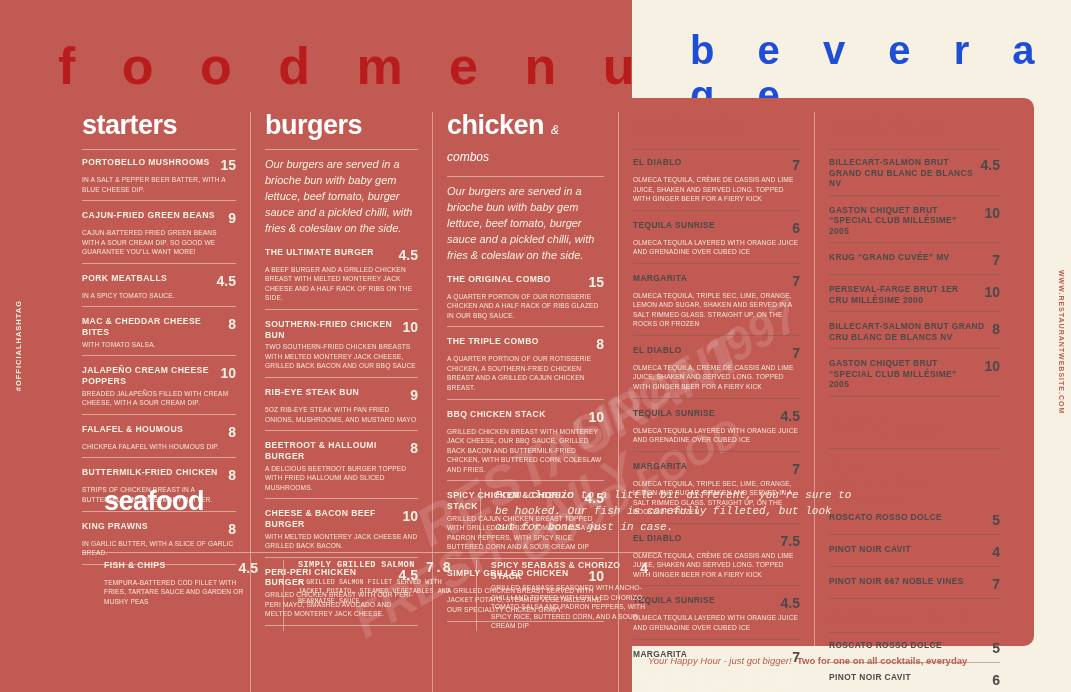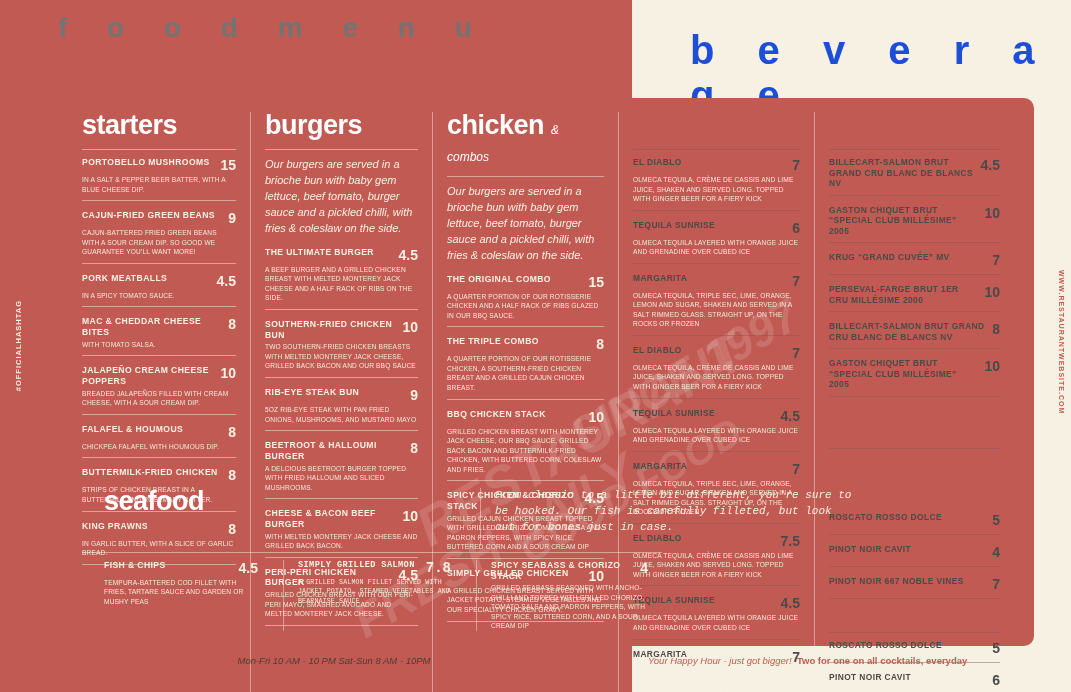--- a/index.html
+++ b/index.html
@@ -9,23 +9,23 @@
     background:#f4efe0;
     overflow:hidden;
     position:relative;
   }
   .page { position:absolute; inset:0; display:flex; }
   .left-bg { position:absolute; left:0; top:0; width:632px; height:692px; background:#c15a52; }
   .right-bg { position:absolute; left:632px; top:0; width:439px; height:692px; background:#f6f1e2; }
 
   
   .title-food {
-    position:absolute; left:58px; top:12px;
-    font-size:28px; letter-spacing:16px; font-weight:bold;
-    color:#737373; font-family:"Liberation Sans", sans-serif;
+    position:absolute; left:58px; top:36px;
+    font-size:52px; letter-spacing:16px; font-weight:bold;
+    color:#b91c1c; font-family:"Liberation Sans", sans-serif;
   }
   .title-bev {
     position:absolute; left:690px; top:28px;
     font-size:40px; letter-spacing:16px; font-weight:bold;
     color:#1d4ed8;
   }
 
   
   .card {
     position:absolute; left:36px; top:98px; width:998px; height:548px;
@@ -534,17 +534,16 @@
             <div class="item-head">
               <div class="item-name">SPICY SEABASS &amp; CHORIZO STACK</div>
               <div class="price">4</div>
             </div>
             <div class="desc">GRILLED SEABASS SEASONED WITH ANCHO-CHILLI AND TOPPED WITH GRILLED CHORIZO, TOMATO SALSA AND PADRON PEPPERS, WITH SPICY RICE, BUTTERED CORN, AND A SOUR CREAM DIP</div>
           </div>
         </div>
     </div>
   </div>
 
-  <div class="footer-left">Mon-Fri 10 AM - 10 PM   Sat-Sun 8 AM - 10PM</div>
   <div class="footer-right">
     <span>Your Happy Hour</span><span> - just got bigger!</span>&nbsp;&nbsp;<b>Two for one on all cocktails, everyday</b>
   </div>
 </div>
 
 </body></html>

